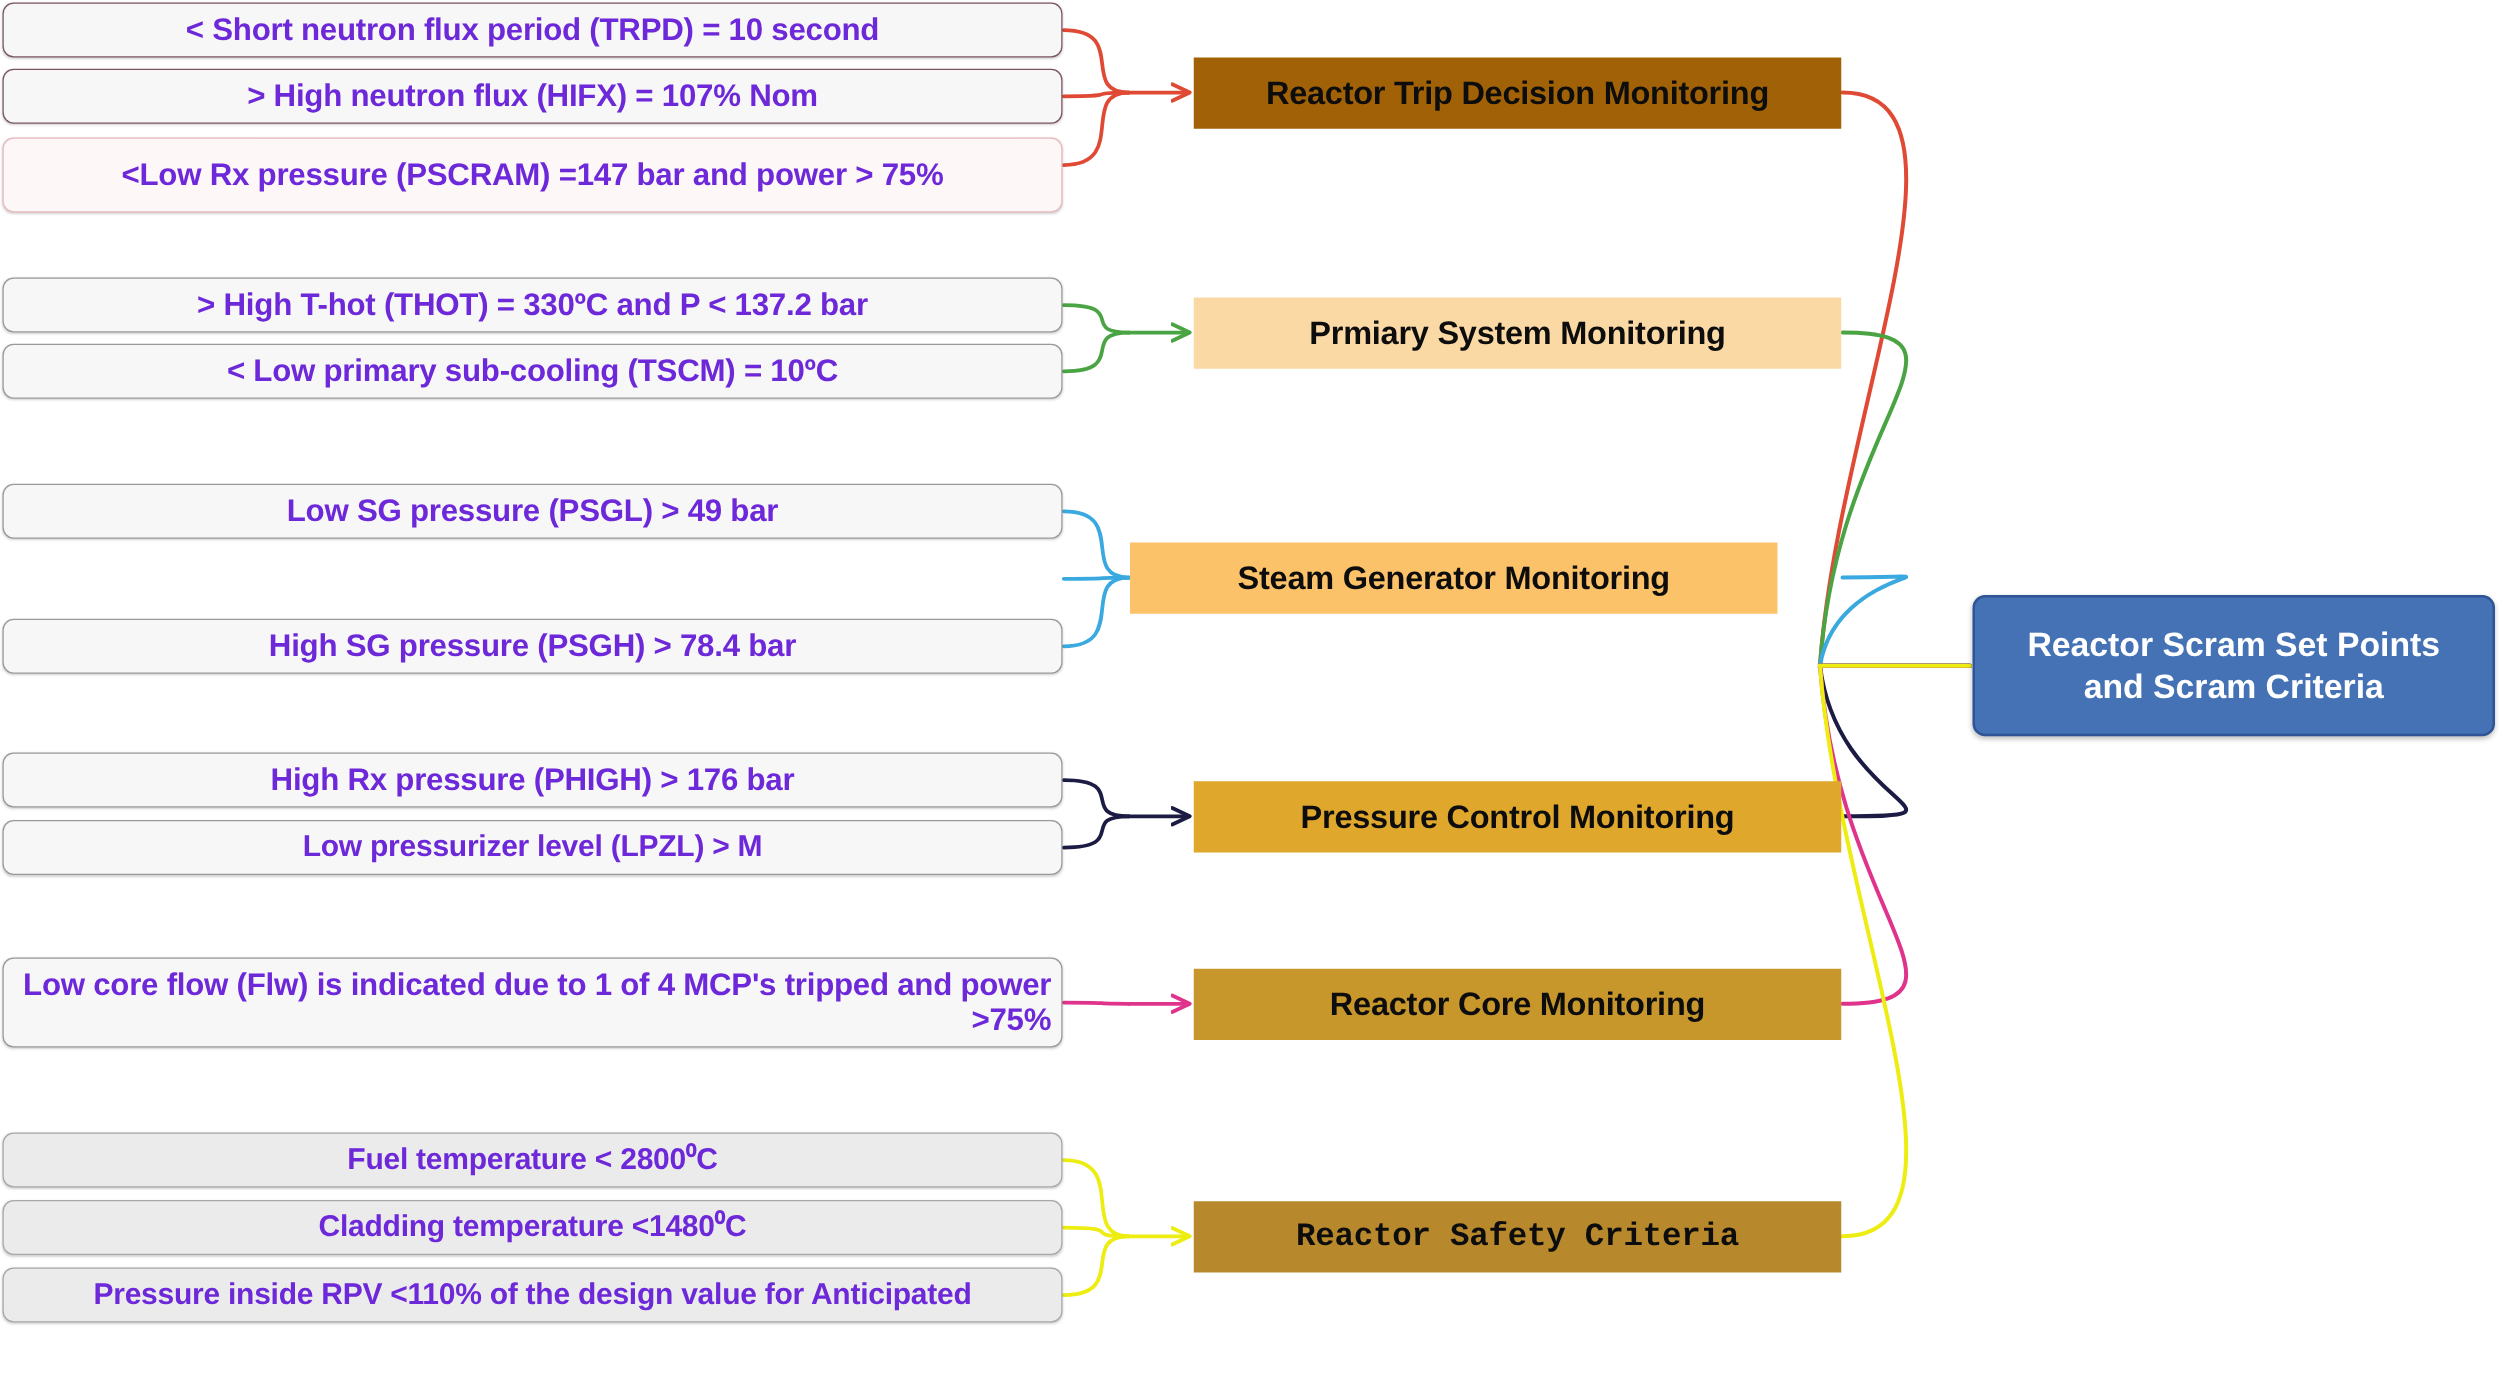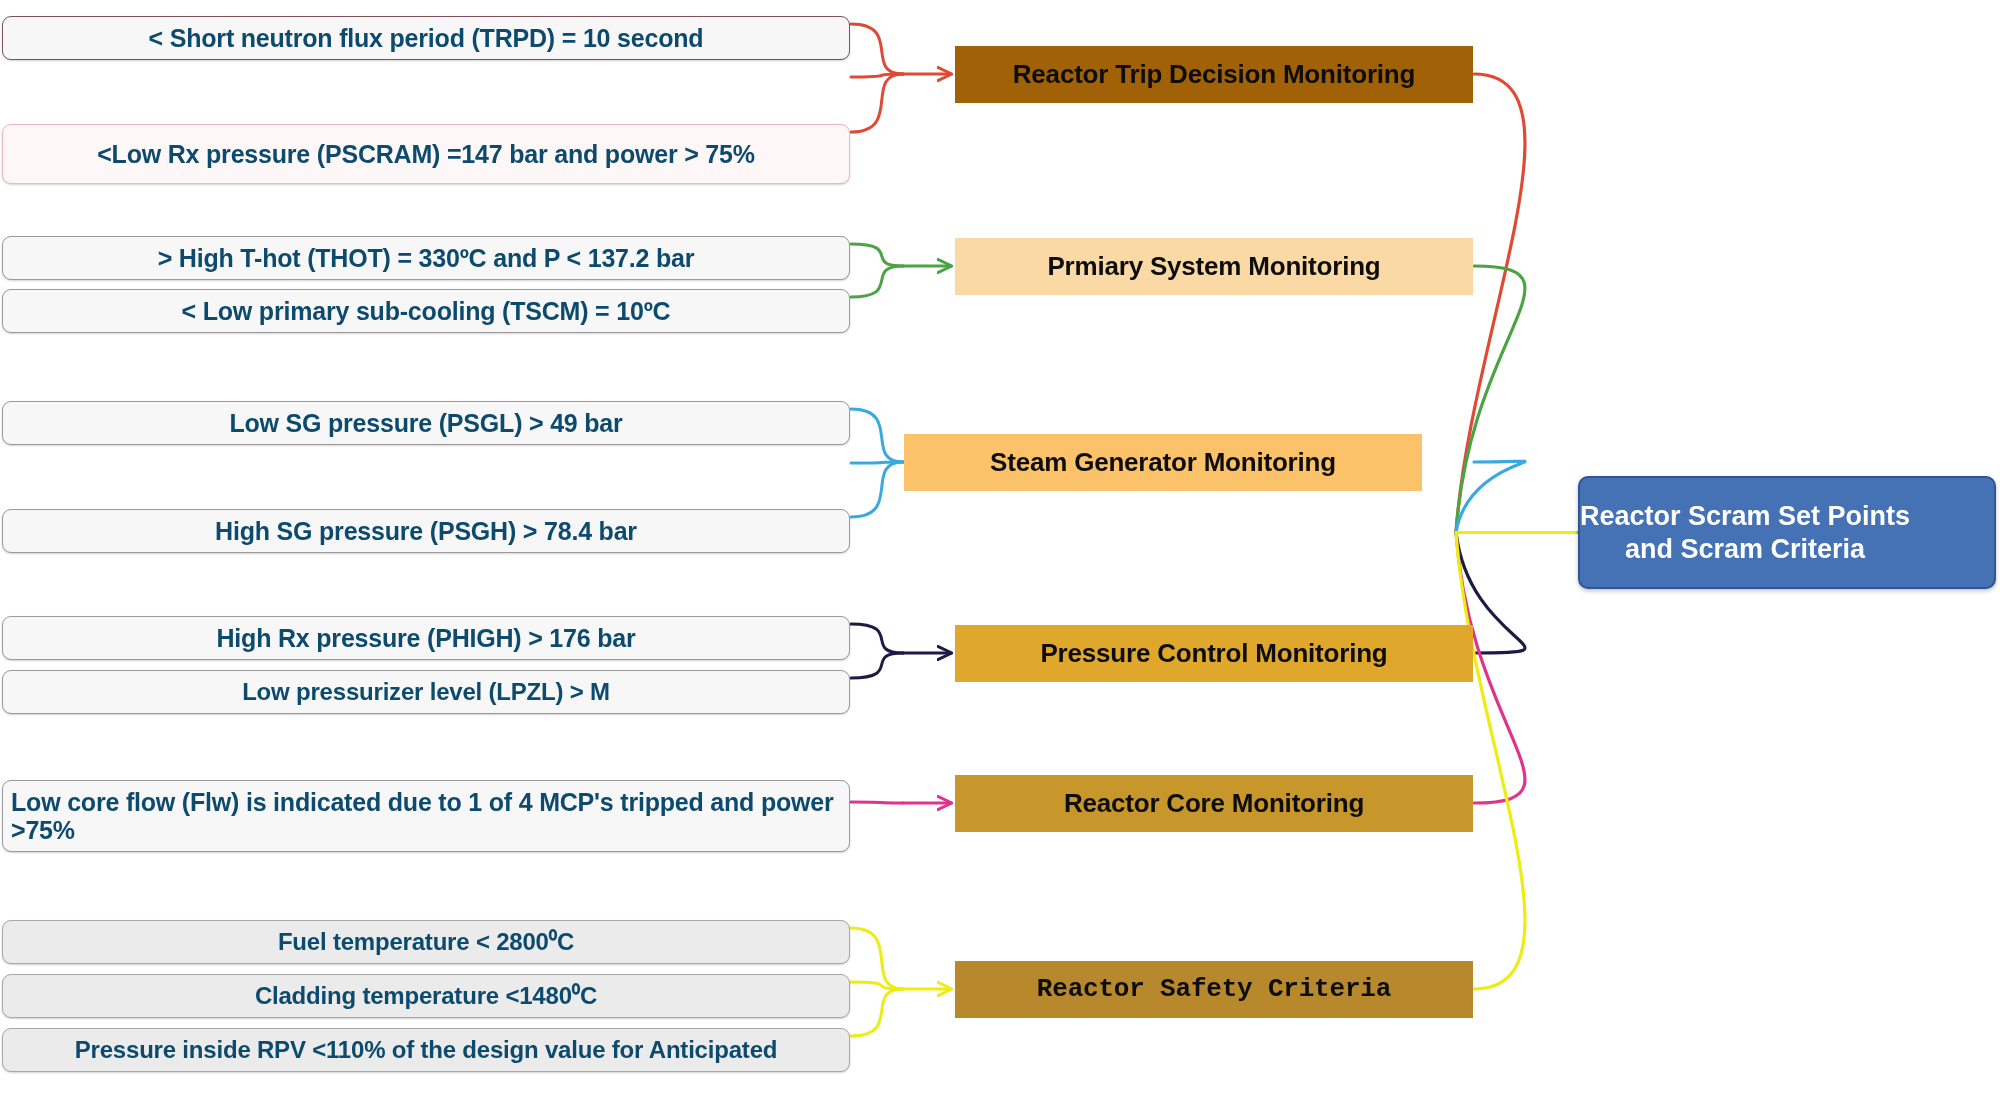--- a/index.html
+++ b/index.html
@@ -21,31 +21,30 @@
     width: 2000px; height: 1104px;
     pointer-events: none;
   }
 
   
   .leaf {
     position: absolute;
     display: flex;
     align-items: center;
     justify-content: center;
-    text-align: left;
+    text-align: right;
     border-radius: 9px;
     font-weight: bold;
-    color: #0c4a6e;
+    color: #6d28d9;
     line-height: 1.12;
     padding: 2px 8px;
     background: #f7f7f7;
     border: 1.6px solid #9a9a9a;
     box-shadow: 0 1px 2px rgba(0,0,0,0.18);
     letter-spacing: -0.2px;
-    margin-top: 14px;
   }
   .leaf.gray  { background: #ebebeb; border-color: #a8a8a8; }
   .leaf.pink  { background: #fdf7f7; border-color: #e8b9bd; }
   .leaf.plum  { background: #f7f7f7; border-color: #7a5560; }
 
   
   .cat {
     position: absolute;
     display: flex;
     align-items: center;
@@ -54,20 +53,21 @@
     font-weight: bold;
     color: #0d0d0d;
     letter-spacing: -0.2px;
   }
 
   
   .root {
     position: absolute;
     display: flex;
     align-items: center;
+    justify-content: center;
     text-align: center;
     border-radius: 10px;
     font-weight: bold;
     color: #ffffff;
     line-height: 1.2;
     box-shadow: 0 2px 4px rgba(0,0,0,0.25);
   }
 </style>
 </head>
 <body>
@@ -117,20 +117,23 @@
       <path d="M 1474 74 C 1592 74, 1470 332.5, 1456 532.5 L 1576 532.5" fill="none" stroke="#e04a35" stroke-width="3.2" stroke-linecap="round"></path>
       <path d="M 1474 266 C 1592 266, 1470 332.5, 1456 532.5 L 1576 532.5" fill="none" stroke="#4aa444" stroke-width="3.2" stroke-linecap="round"></path>
       <path d="M 1474 462 C 1592 462, 1470 448.78999999999996, 1456 532.5 L 1576 532.5" fill="none" stroke="#3aa9e0" stroke-width="3.2" stroke-linecap="round"></path>
       <path d="M 1474 653 C 1592 653, 1470 647.21, 1456 532.5 L 1576 532.5" fill="none" stroke="#1b1b44" stroke-width="3.2" stroke-linecap="round"></path>
       <path d="M 1474 803 C 1592 803, 1470 732.5, 1456 532.5 L 1576 532.5" fill="none" stroke="#e0338c" stroke-width="3.2" stroke-linecap="round"></path>
       <path d="M 1474 989 C 1592 989, 1470 732.5, 1456 532.5 L 1576 532.5" fill="none" stroke="#eded11" stroke-width="3.2" stroke-linecap="round"></path>
     </svg>
 <div class="leaf plum" style="left: 2px; top: 2px; width: 848px; height: 44px; font-size: 25px;">
       <span>&lt; Short neutron flux period (TRPD) = 10 second</span>
     </div>
+    <div class="leaf plum" style="left: 2px; top: 55px; width: 848px; height: 44px; font-size: 25px;">
+      <span>&gt; High neutron flux (HIFX) = 107% Nom</span>
+    </div>
     <div class="leaf pink" style="left: 2px; top: 110px; width: 848px; height: 60px; font-size: 25px;">
       <span>&lt;Low Rx pressure (PSCRAM) =147 bar and power &gt; 75%</span>
     </div>
     <div class="cat" style="left: 955px; top: 45.5px; width: 518px; height: 57px; background: #a16207; font-size: 26px;">
       <span>Reactor Trip Decision Monitoring</span>
     </div>
     <div class="leaf" style="left: 2px; top: 222px; width: 848px; height: 44px; font-size: 25px;">
       <span>&gt; High T-hot (THOT) = 330ºC and P &lt; 137.2 bar</span>
     </div>
     <div class="leaf" style="left: 2px; top: 275px; width: 848px; height: 44px; font-size: 25px;">

